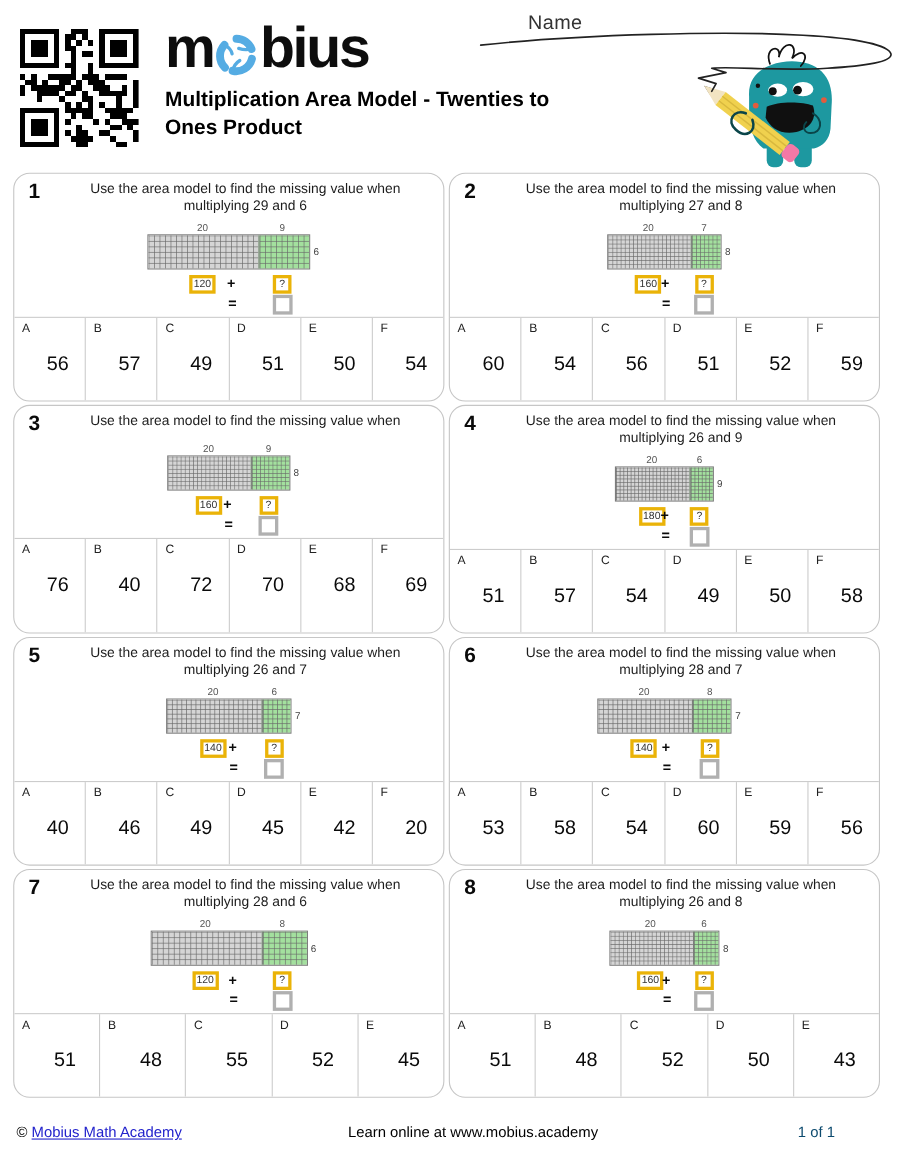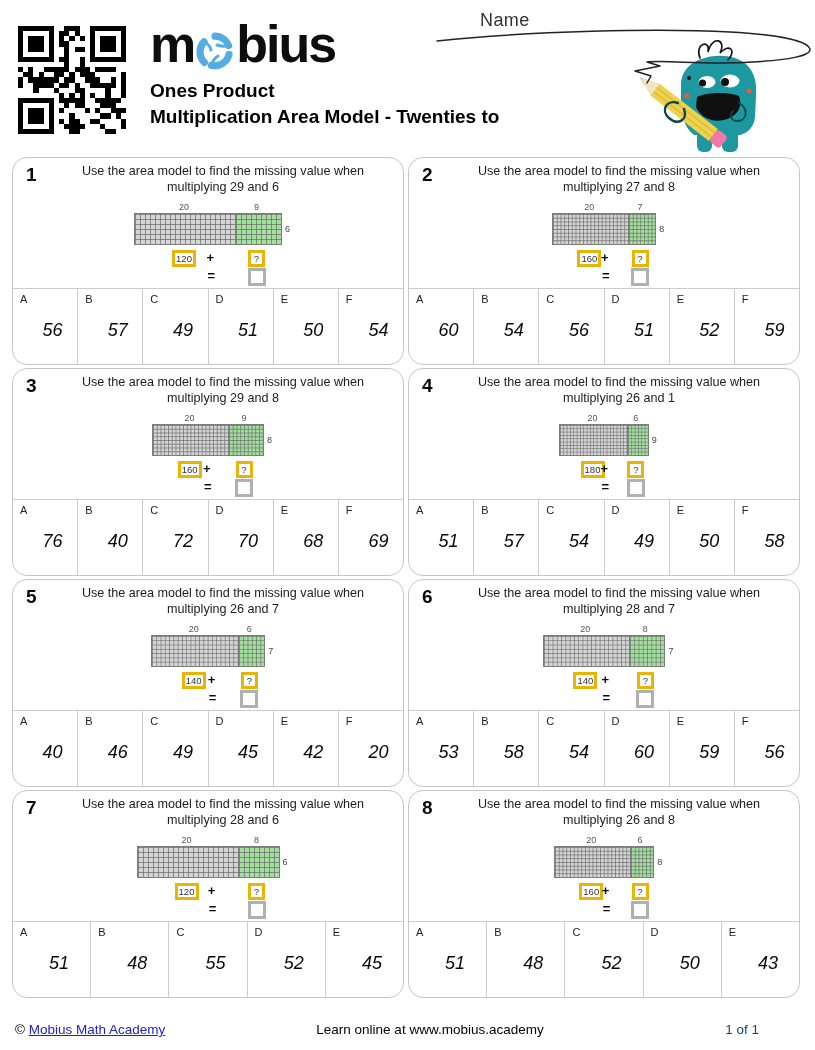--- a/index.html
+++ b/index.html
@@ -47,21 +47,21 @@
   .pbox{
     position:absolute;box-sizing:border-box;border:3px solid #eab308;background:#fff;
     display:flex;align-items:center;justify-content:center;font-size:9.5px;color:#333;height:17px;
   }
   .pbox.result{border-color:#b0b0b0;height:18px;}
   .op{position:absolute;width:12px;text-align:center;font-size:13px;font-weight:700;color:#0a0a0a;line-height:1;}
   .answers{flex:1;border-top:1px solid #ccc;display:flex;}
   .cell{flex:1;min-width:0;padding:4px 0 0 0;box-sizing:border-box;}
   .cell + .cell{border-left:1px solid #ccc;}
   .cell .letter{font-size:11px;color:#222;padding-left:7px;height:14px;}
-  .cell .val{margin-top:13px;text-align:center;padding-left:15px;font-size:18px;color:#0a0a0a;font-style:italic;}
+  .cell .val{margin-top:13px;text-align:center;padding-left:15px;font-size:18px;color:#0a0a0a;}
   
   .ftr{position:absolute;left:0;top:1022px;width:815px;font-size:13.5px;}
   .f-left{position:absolute;left:15px;top:0;color:#000;}
   .f-left a{color:#2222cc;text-decoration:underline;}
   .f-center{position:absolute;left:0;width:860px;text-align:center;top:0;color:#000;}
   .f-right{position:absolute;right:56px;top:0;color:#0c4a6e;}
 </style>
 </head>
 <body>
 
@@ -216,22 +216,22 @@
           </g>
           <g fill="none" stroke="#55ace3" stroke-width="3" stroke-linecap="round">
             <path d="M33.6 14.5 Q28 16 22 14"></path>
             <path d="M16.5 34.4 Q18 28 23 25"></path>
             <path d="M9.0 10.8 Q15 14 16 19"></path>
           </g>
         </svg></span>
         <span>bius</span>
     </div>
     <div class="wtitle">
+      <div>Multiplication Area Model - Twenties to</div>
       <div>Ones Product</div>
-      <div>Multiplication Area Model - Twenties to</div>
     </div>
   </div>
 
   <div class="name-label">Name</div>
 
   <svg class="hart" viewBox="0 0 815 160">
 
     <g>
       <rect x="697" y="126" width="15" height="26" rx="6" fill="#1d98a0"></rect>
       <rect x="722" y="126" width="16" height="26" rx="6" fill="#1d98a0"></rect>
@@ -379,21 +379,20 @@
           <div class="val">59</div>
         </div>
       </div>
   </div>
 
   <div class="card">
     <div class="qrow">
       <div class="qnum">3</div>
       <div class="qtext">
         <div class="l1">Use the area model to find the missing value when</div>
-        <div class="l2">multiplying 29 and 8</div>
       </div>
     </div>
     <div class="model">
       <div class="m-inner">
         <div class="lblrow">
           <span class="tens-lbl" style="width: 75px;">20</span>
           <span class="ones-lbl" style="width: 33.75px;">9</span>
         </div>
         <div class="gridrow">
           <div class="gridbox">
@@ -437,21 +436,21 @@
           <div class="val">69</div>
         </div>
       </div>
   </div>
 
   <div class="card">
     <div class="qrow">
       <div class="qnum">4</div>
       <div class="qtext">
         <div class="l1">Use the area model to find the missing value when</div>
-        <div class="l2">multiplying 26 and 1</div>
+        <div class="l2">multiplying 26 and 9</div>
       </div>
     </div>
     <div class="model">
       <div class="m-inner">
         <div class="lblrow">
           <span class="tens-lbl" style="width: 66.6667px;">20</span>
           <span class="ones-lbl" style="width: 20px;">6</span>
         </div>
         <div class="gridrow">
           <div class="gridbox">

